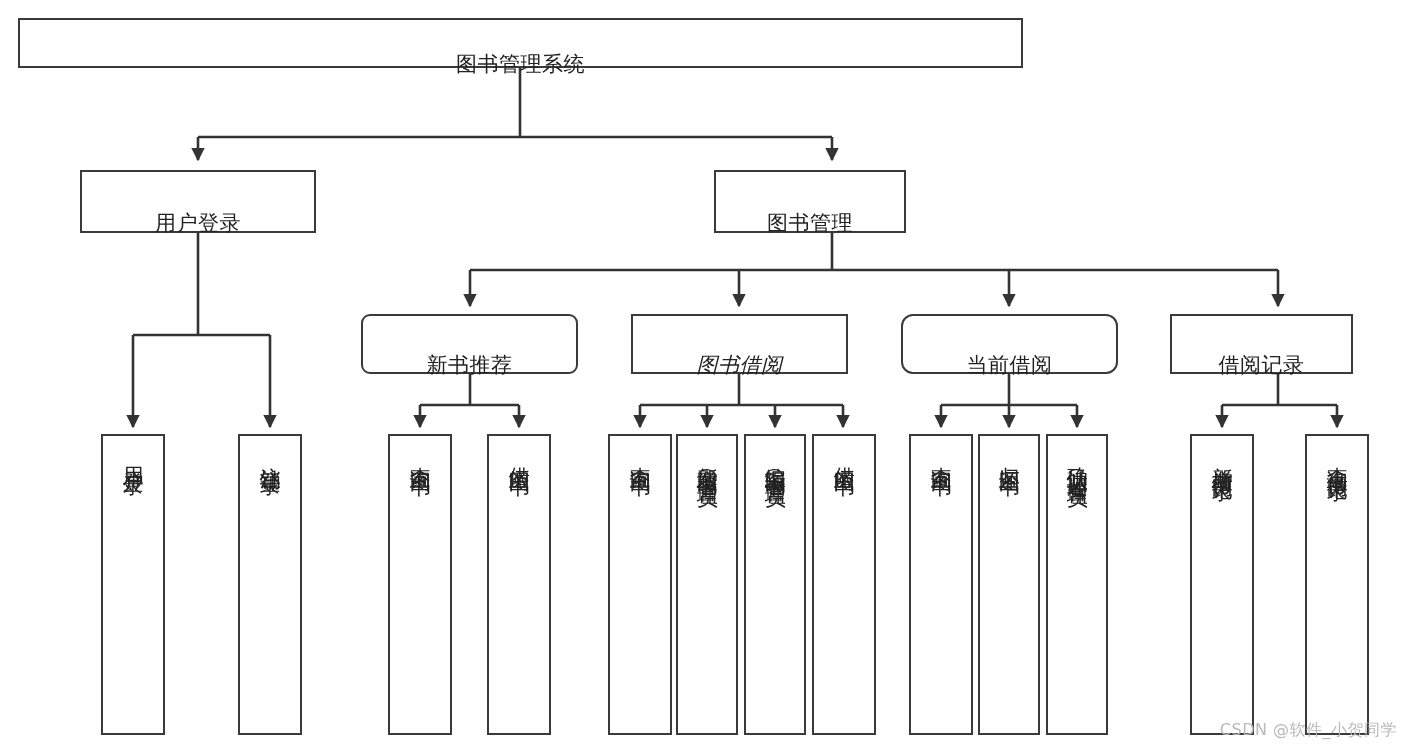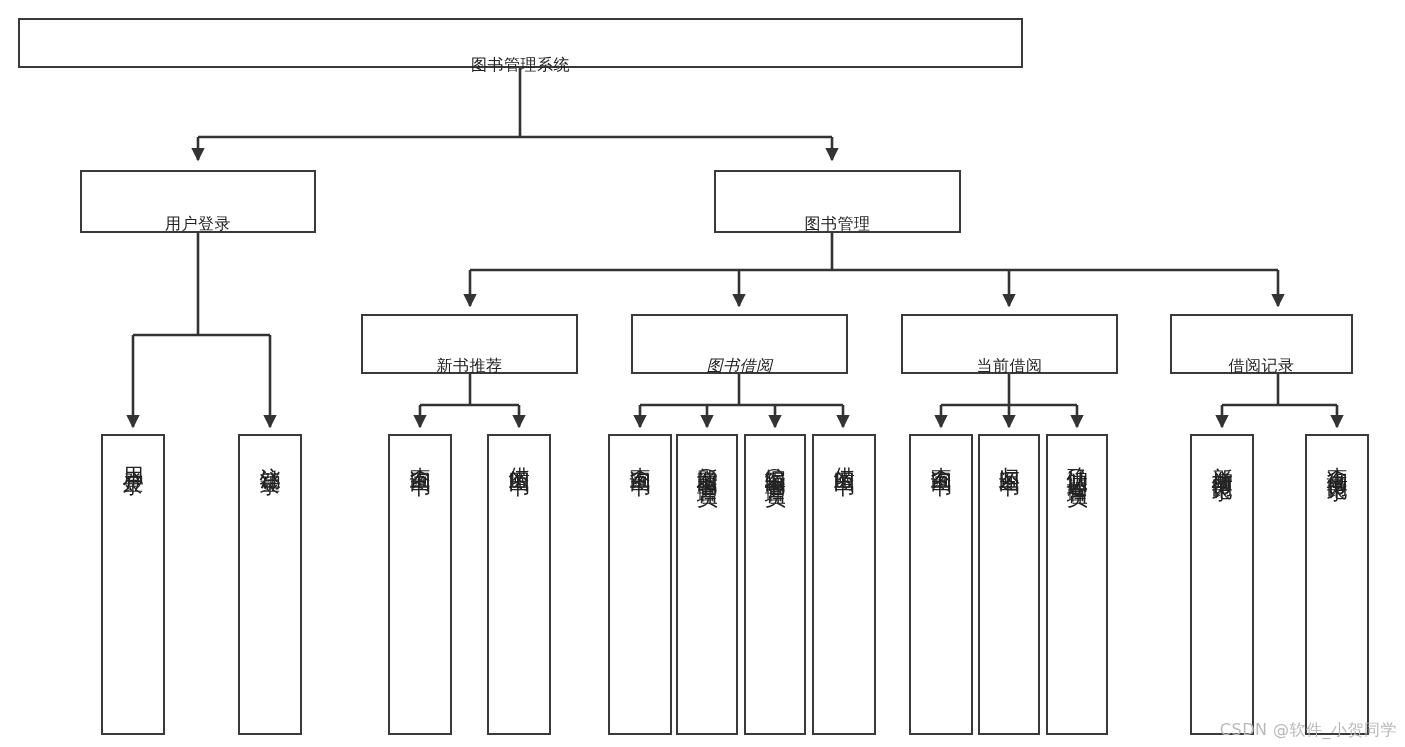--- a/index.html
+++ b/index.html
@@ -31,21 +31,21 @@
     align-items: center;
     justify-content: center;
     color: #222222;
   }
   .node .label {
     display: block;
     text-align: center;
     letter-spacing: 0.5px;
   }
   .node.horizontal .label {
-    font-size: 16px;
+    font-size: 21px;
     line-height: 1.2;
     white-space: nowrap;
     margin-top: 44px;
   }
   .node.vertical {
     align-items: flex-start;
     padding-top: 14px;
   }
   .node.vertical .label {
     writing-mode: vertical-rl;
@@ -120,31 +120,31 @@
     </g>
   </svg>
 
   <div class="node horizontal" style="left:18px; top:18px; width:1005px; height:50px;">
     <span class="label">图书管理系统</span>
   </div>
 
   <div class="node horizontal" style="left:80px; top:170px; width:236px; height:63px;">
     <span class="label">用户登录</span>
   </div>
-  <div class="node horizontal" style="left:714px; top:170px; width:247px; height:63px;">
+  <div class="node horizontal" style="left:714px; top:170px; width:192px; height:63px;">
     <span class="label">图书管理</span>
   </div>
 
-  <div class="node horizontal" style="left:361px; top:314px; width:217px; height:60px;">
+  <div class="node horizontal" style="left:361px; top:314px; width:217px; height:60px;border-radius:9px;">
     <span class="label">新书推荐</span>
   </div>
   <div class="node horizontal" style="left:631px; top:314px; width:217px; height:60px;font-style:italic;">
     <span class="label">图书借阅</span>
   </div>
-  <div class="node horizontal" style="left:901px; top:314px; width:217px; height:60px;">
+  <div class="node horizontal" style="left:901px; top:314px; width:217px; height:60px;border-radius:12px;">
     <span class="label">当前借阅</span>
   </div>
   <div class="node horizontal" style="left:1170px; top:314px; width:183px; height:60px;">
     <span class="label">借阅记录</span>
   </div>
 
   <div class="node vertical" style="left:101px; top:434px; width:64px; height:301px;">
     <span class="label">用户登录</span>
   </div>
   <div class="node vertical" style="left:238px; top:434px; width:64px; height:301px;">

